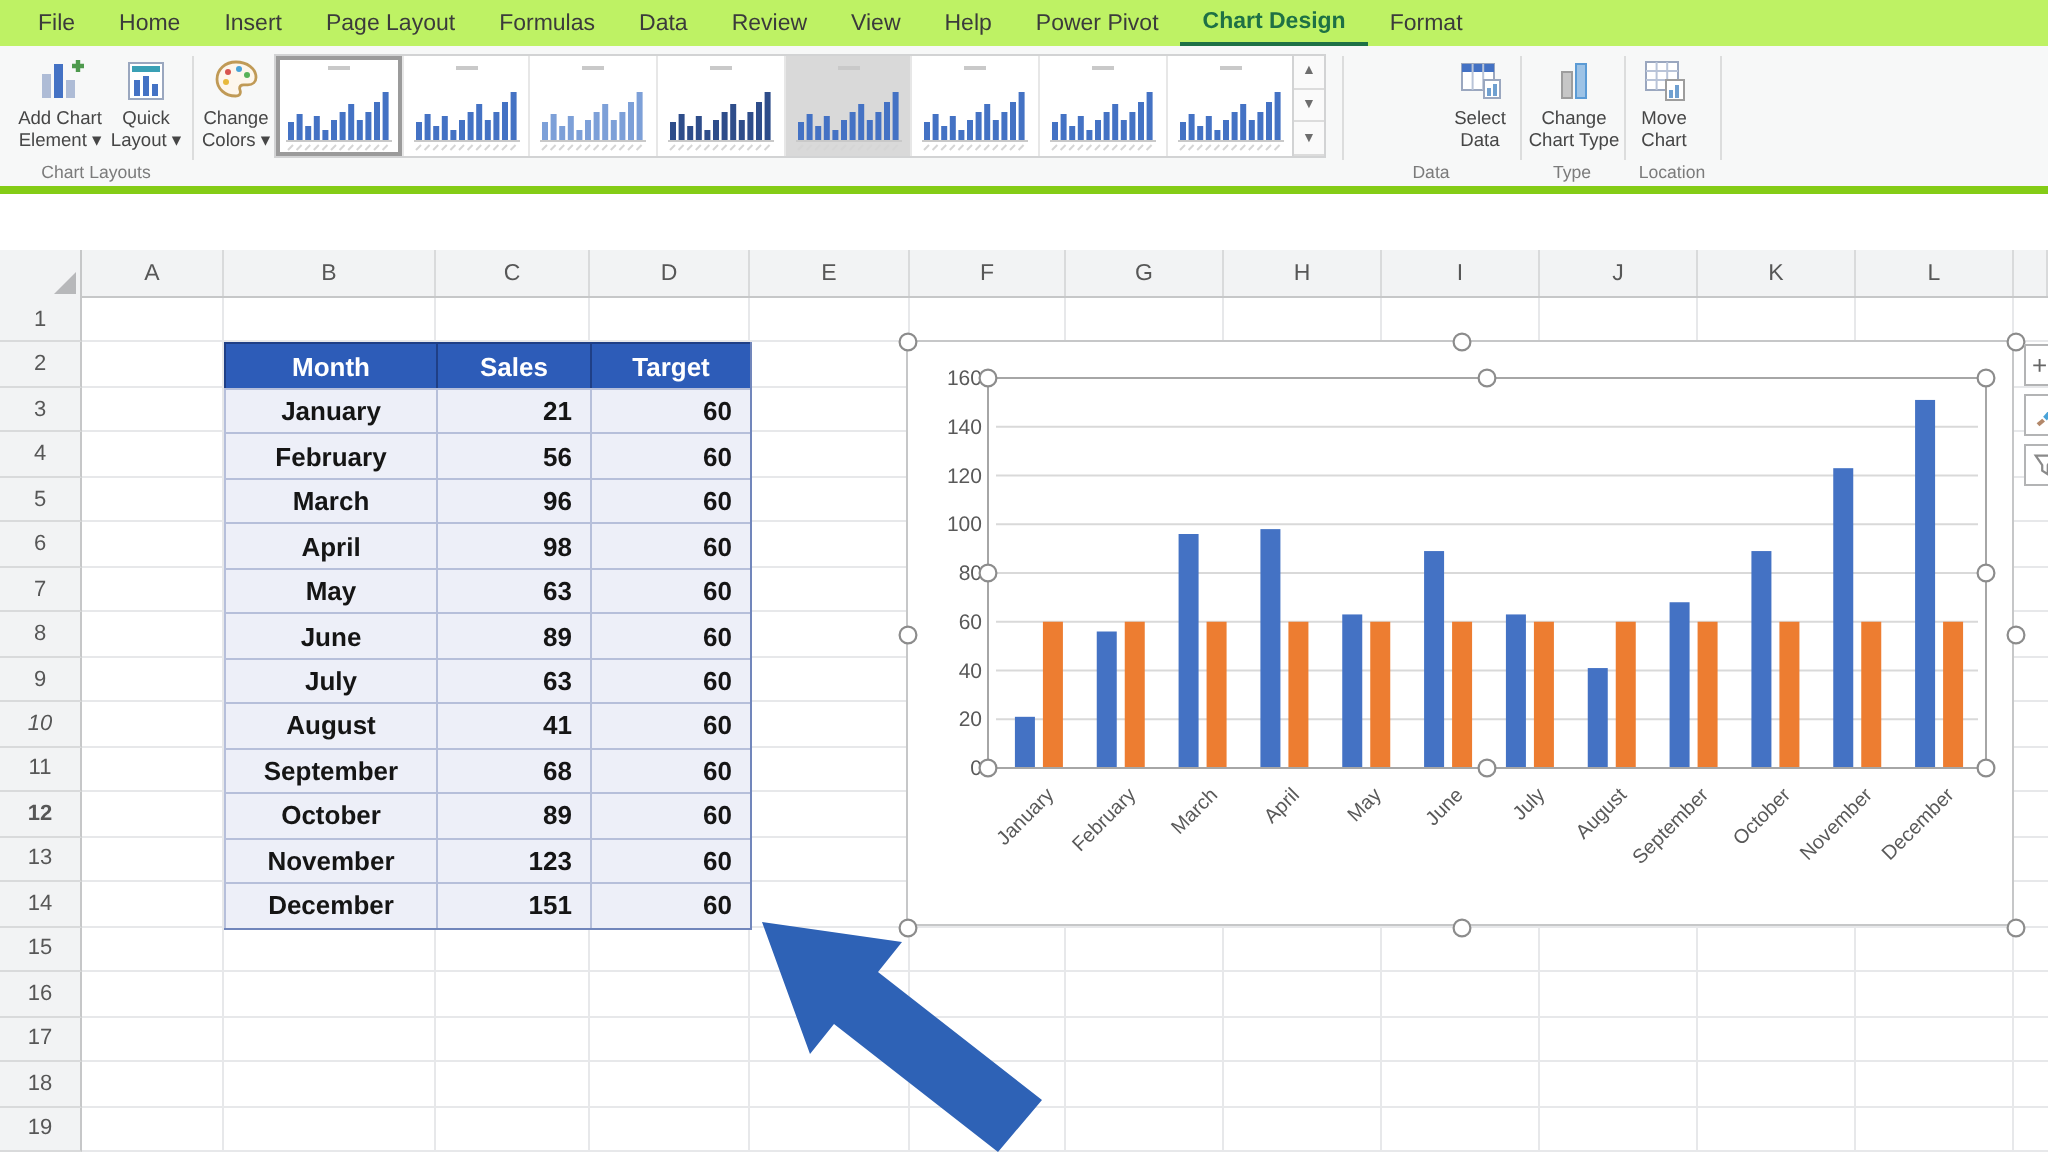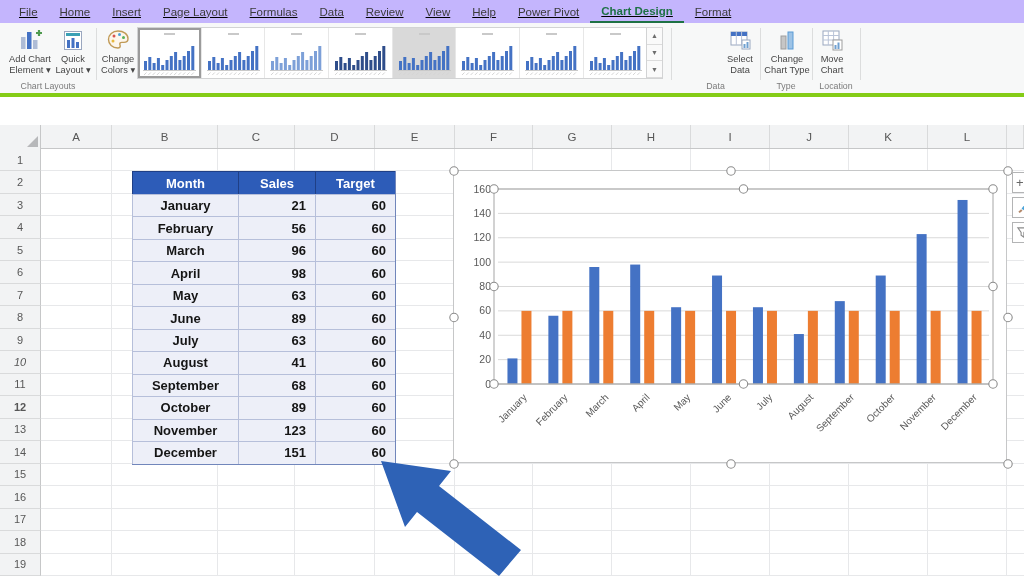--- a/index.html
+++ b/index.html
@@ -6,22 +6,22 @@
     --accent-blue:#4472C4; --accent-orange:#ED7D31;
     --hdr-blue:#2D5CB8; --green:#1E7145; --arrow:#2E62B6;
   }
   *{box-sizing:border-box;}
   html,body{margin:0;padding:0;}
   body{width:1024px;height:576px;overflow:hidden;position:relative;background:#fff;
        font-family:"Liberation Sans",sans-serif;-webkit-font-smoothing:antialiased;}
   .stage{position:absolute;inset:0;}
 
   
-  .tabbar{position:absolute;top:0;left:0;right:0;height:23px;background:#c4b5fd;
-          display:flex;align-items:stretch;padding-left:8px;text-decoration:underline;}
+  .tabbar{position:absolute;top:0;left:0;right:0;height:23px;background:#bef264;
+          display:flex;align-items:stretch;padding-left:8px;}
   .tab{padding:0 11px;font-size:11.5px;color:#3b3b3b;display:flex;align-items:center;cursor:default;}
   .tab.active{color:var(--green);font-weight:700;border-bottom:2.5px solid var(--green);padding-bottom:0;}
 
   
   .ribbon{position:absolute;top:23px;left:0;right:0;height:74px;background:#f7f8f8;
           border-bottom:4px solid #84cc16;}
   .rsep{position:absolute;top:5px;bottom:13px;width:1px;background:#dcdddd;}
   .rbtn{position:absolute;top:5px;display:flex;flex-direction:column;align-items:center;
         font-size:9.3px;color:#464646;text-align:center;line-height:1.18;cursor:default;}
   .ricon{width:26px;height:25px;margin-bottom:1px;display:flex;align-items:center;justify-content:center;}
@@ -54,21 +54,21 @@
                border-left:11px solid transparent;border-bottom:11px solid #b7b8ba;}
   .colhdr{position:absolute;top:0;height:23px;display:flex;align-items:center;justify-content:center;
           font-size:11.5px;color:#575757;border-right:1px solid #d9dadb;}
   .rowhdr{position:absolute;left:0;width:41px;background:#f2f3f4;border-bottom:1px solid #d9dadb;
           border-right:1px solid #c6c7c8;display:flex;align-items:center;justify-content:center;
           font-size:11px;color:#575757;}
   .vline{position:absolute;width:1px;background:#e7e8ea;top:24px;bottom:0;}
   .hline{position:absolute;height:1px;background:#e7e8ea;left:41px;right:0;}
 
   
-  .data-table{position:absolute;display:grid;border:1px solid #7186bb;border-top:none;border-left:none;z-index:3;margin-left:20px;}
+  .data-table{position:absolute;display:grid;border:1px solid #7186bb;border-top:none;border-left:none;z-index:3;}
   .tcell{border:1px solid #b6bfda;border-right-width:0;border-bottom-width:0;background:#edeff8;
          font-size:13px;font-weight:700;color:#151515;display:flex;align-items:center;overflow:hidden;}
   .tcell.head{background:var(--hdr-blue);color:#fff;justify-content:center;border-color:#1f3f86;}
   .tcell.c-month{justify-content:center;}
   .tcell.c-num{justify-content:flex-end;padding-right:9px;}
 
   
   .chart{position:absolute;left:453px;top:170px;width:554px;height:293px;background:#fff;
          border:1px solid #c6c7c8;z-index:4;}
   .chart svg{overflow:visible;display:block;}

